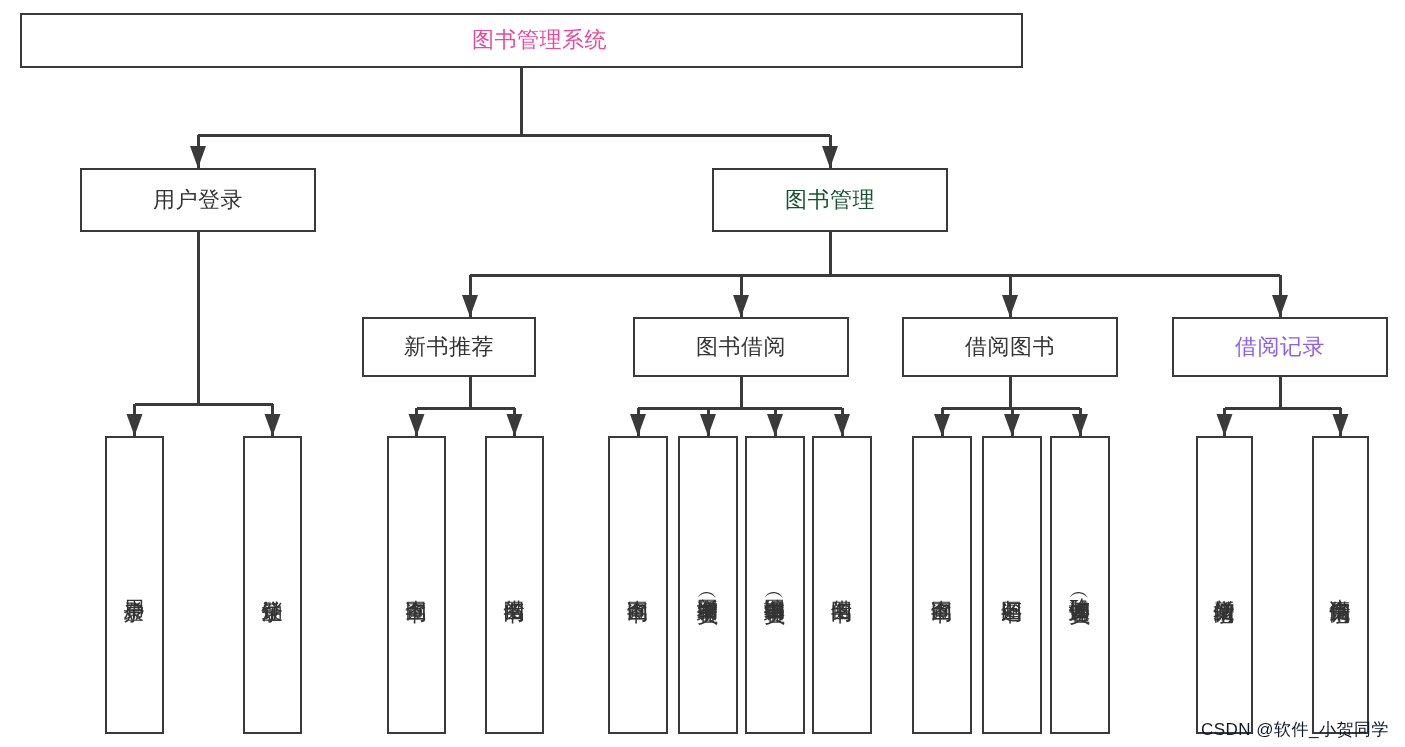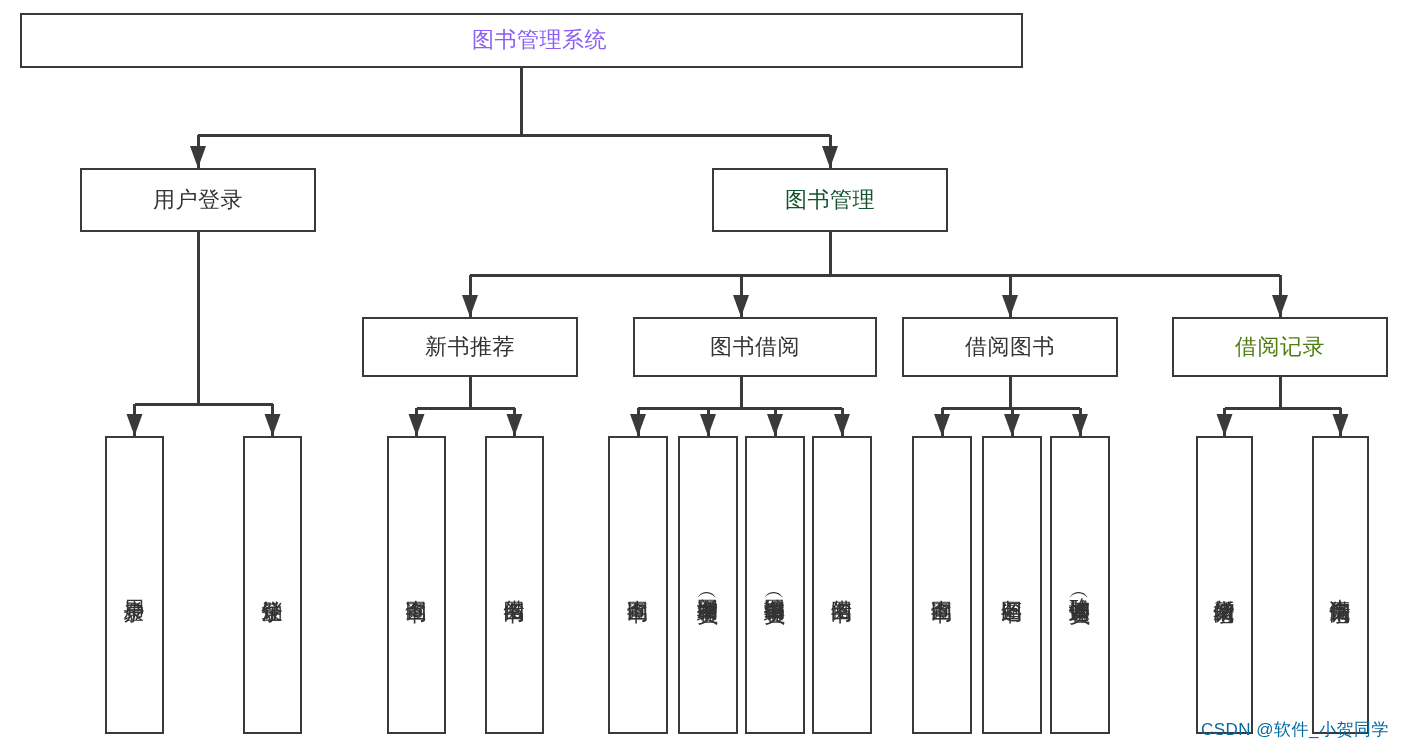--- a/index.html
+++ b/index.html
@@ -56,21 +56,21 @@
     letter-spacing: 1px;
     line-height: 1.1;
     max-height: 100%;
   }
   .root .label { font-size: 23px; }
   #watermark {
     position: absolute;
     right: 16px;
     bottom: 6px;
     font-size: 17px;
-    color: #0369a1;
+    color: #0f172a;
     letter-spacing: 0.5px;
     white-space: nowrap;
     user-select: none;
   }
 </style>
 </head>
 <body>
 
 <div id="canvas">
   <svg id="edges" viewBox="0 0 1405 747">
@@ -122,39 +122,39 @@
       <polygon points="1072,414 1088,414 1080,436" fill="#3a3a3a"></polygon>
       <line x1="1280" y1="377" x2="1280" y2="408" stroke="#3a3a3a" stroke-width="3" shape-rendering="crispEdges"></line>
       <line x1="1224.5" y1="408" x2="1340.5" y2="408" stroke="#3a3a3a" stroke-width="3" shape-rendering="crispEdges"></line>
       <line x1="1224.5" y1="408" x2="1224.5" y2="436" stroke="#3a3a3a" stroke-width="3" shape-rendering="crispEdges"></line>
       <polygon points="1216.5,414 1232.5,414 1224.5,436" fill="#3a3a3a"></polygon>
       <line x1="1340.5" y1="408" x2="1340.5" y2="436" stroke="#3a3a3a" stroke-width="3" shape-rendering="crispEdges"></line>
       <polygon points="1332.5,414 1348.5,414 1340.5,436" fill="#3a3a3a"></polygon>
     </svg>
   <div id="nodes">
       <div class="node horiz root" style="left: 20px; top: 13px; width: 1003px; height: 55px; border-color: rgb(58, 58, 58); background: rgb(255, 255, 255);">
-        <span class="label" style="color: #8b5cf6; margin-left: 36px;">图书管理系统</span>
+        <span class="label" style="color: #ec4899; margin-left: 36px;">图书管理系统</span>
       </div>
       <div class="node horiz" style="left: 80px; top: 168px; width: 236px; height: 64px; border-color: rgb(58, 58, 58); background: rgb(255, 255, 255);">
         <span class="label" style="color: rgb(51, 51, 51);">用户登录</span>
       </div>
       <div class="node horiz" style="left: 712px; top: 168px; width: 236px; height: 64px; border-color: rgb(58, 58, 58); background: rgb(255, 255, 255);">
         <span class="label" style="color: #14532d;">图书管理</span>
       </div>
-      <div class="node horiz" style="left: 362px; top: 317px; width: 216px; height: 60px; border-color: rgb(58, 58, 58); background: rgb(255, 255, 255);">
+      <div class="node horiz" style="left: 362px; top: 317px; width: 174px; height: 60px; border-color: rgb(58, 58, 58); background: rgb(255, 255, 255);">
         <span class="label" style="color: rgb(51, 51, 51);">新书推荐</span>
       </div>
-      <div class="node horiz" style="left: 633px; top: 317px; width: 244px; height: 60px; border-color: rgb(58, 58, 58); background: rgb(255, 255, 255);">
+      <div class="node horiz" style="left: 633px; top: 317px; width: 216px; height: 60px; border-color: rgb(58, 58, 58); background: rgb(255, 255, 255);">
         <span class="label" style="color: rgb(51, 51, 51);">图书借阅</span>
       </div>
       <div class="node horiz" style="left: 902px; top: 317px; width: 216px; height: 60px; border-color: rgb(58, 58, 58); background: rgb(255, 255, 255);">
         <span class="label" style="color: rgb(51, 51, 51);">借阅图书</span>
       </div>
       <div class="node horiz" style="left: 1172px; top: 317px; width: 216px; height: 60px; border-color: rgb(58, 58, 58); background: rgb(255, 255, 255);">
-        <span class="label" style="color: #4d7c0f;">借阅记录</span>
+        <span class="label" style="color: #8b5cf6;">借阅记录</span>
       </div>
       <div class="node vert" style="left: 105px; top: 436px; width: 59px; height: 298px; border-color: rgb(58, 58, 58); background: rgb(255, 255, 255);">
         <span class="label" style="color: rgb(51, 51, 51);">用户登录</span>
       </div>
       <div class="node vert" style="left: 243px; top: 436px; width: 59px; height: 298px; border-color: rgb(58, 58, 58); background: rgb(255, 255, 255);">
         <span class="label" style="color: rgb(51, 51, 51);">注销登录</span>
       </div>
       <div class="node vert" style="left: 387px; top: 436px; width: 59px; height: 298px; border-color: rgb(58, 58, 58); background: rgb(255, 255, 255);">
         <span class="label" style="color: rgb(51, 51, 51);">查询图书</span>
       </div>

